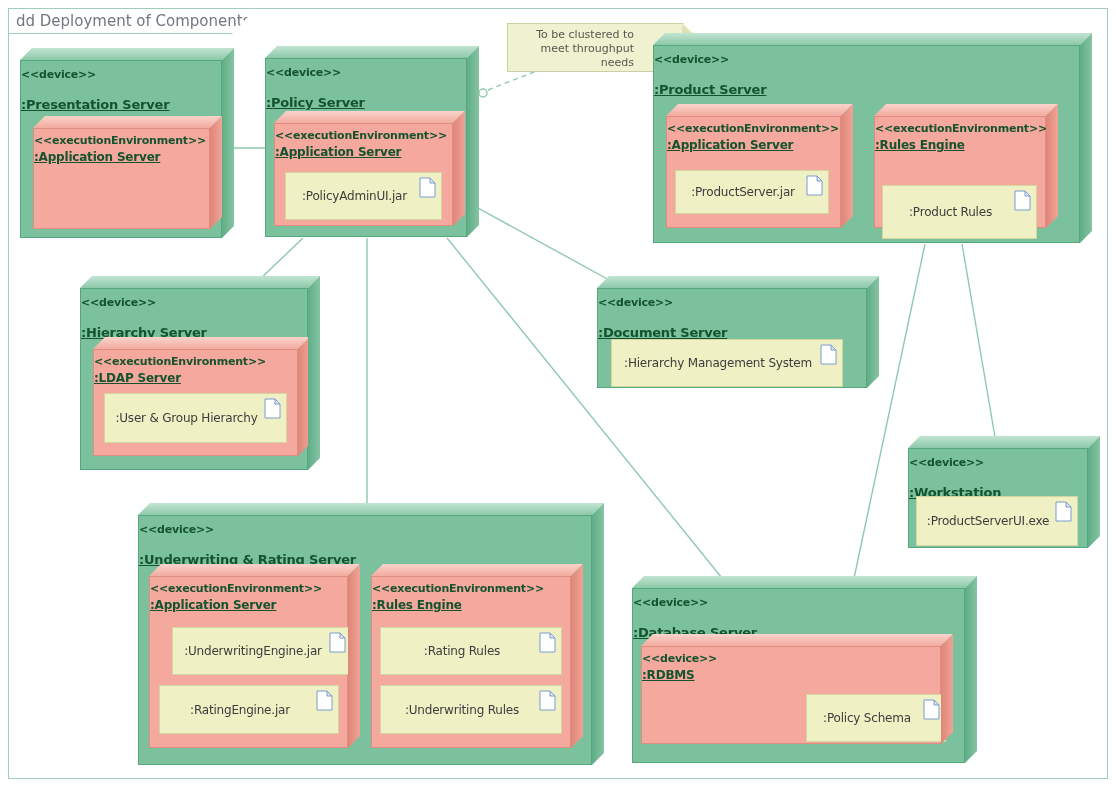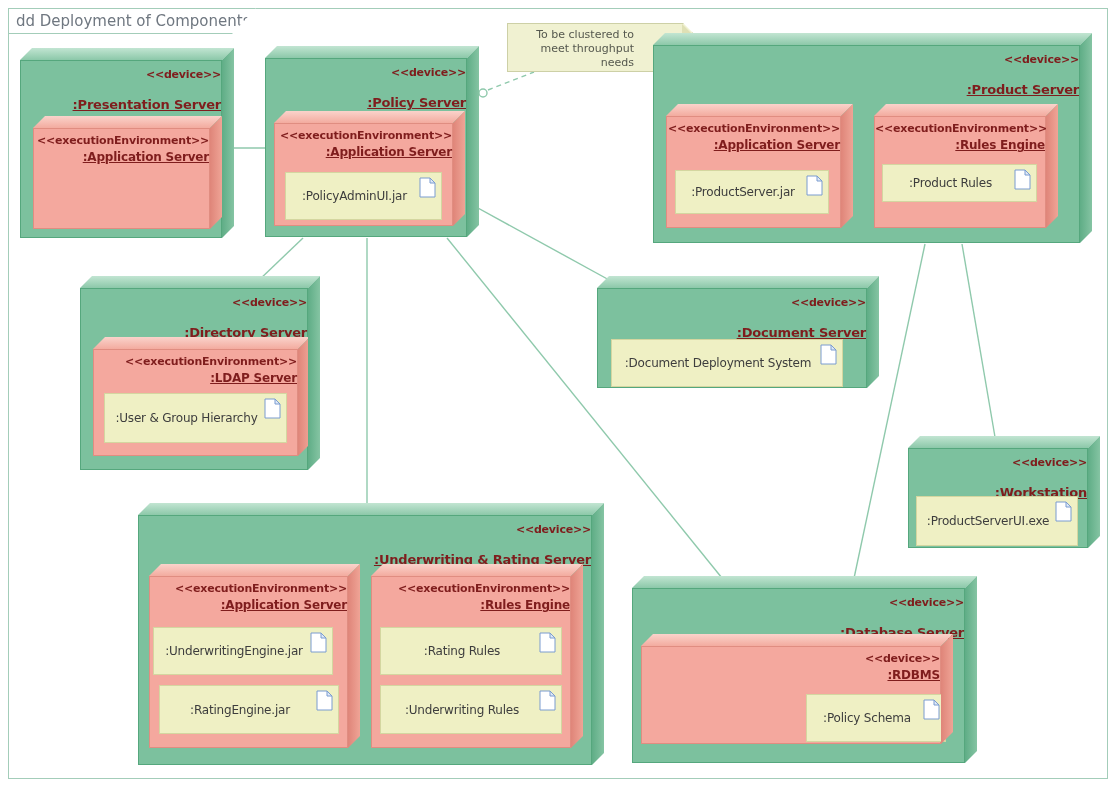--- a/index.html
+++ b/index.html
@@ -38,21 +38,21 @@
   .device {
     background:#7cc19e; border-color:#55a77d;
     --bevel-top:linear-gradient(180deg,#c2e5d2 0%, #8cc8a9 100%);
     --bevel-side:linear-gradient(90deg,#5fad86 0%, #85c4a3 100%);
   }
   .envbox {
     background:#f4a89e; border-color:#e08d81;
     --bevel-top:linear-gradient(180deg,#fad3cb 0%, #f3ab9f 100%);
     --bevel-side:linear-gradient(90deg,#df8579 0%, #efa496 100%);
   }
-  .hdr { position:relative; text-align:right; color:#7f1d1d; }
+  .hdr { position:relative; text-align:left; color:#14532d; }
   .stereo { font-size:11px; font-weight:bold; letter-spacing:-0.2px; padding-top:7px; }
   .envbox .stereo { padding-top:5px; }
   .nodename { font-size:13px; font-weight:bold; text-decoration:underline; margin-top:16px; letter-spacing:-0.2px; }
   .envname  { font-size:12px; font-weight:bold; text-decoration:underline; margin-top:3px; letter-spacing:-0.2px; }
   .artifact {
     position:absolute; background:#eff0c4; border:1px solid #d4d6a0; box-sizing:border-box;
     display:flex; align-items:center; justify-content:center;
   }
   .alabel { font-size:12px; color:#3d3d3d; letter-spacing:-0.2px; padding-right:18px; white-space:nowrap; }
   .doc { position:absolute; top:4px; right:5px; }
@@ -146,34 +146,34 @@
           <path d="M1 1 H11 L16 6 V20 H1 Z" fill="#ffffff" stroke="#7b9cd0"></path>
           <path d="M11 1 L16 6 H11 Z" fill="#dfe9f7" stroke="#7b9cd0"></path>
         </svg>
       </div>
     </div>
     <div class="box b3d envbox" style="left:220px;top:70px;width:172px;height:112px">
       <div class="hdr">
         <div class="stereo">&lt;&lt;executionEnvironment&gt;&gt;</div>
         <div class="envname">:Rules Engine</div>
       </div>
-      <div class="artifact" style="left:7px;top:47px;width:155px;height:38px">
+      <div class="artifact" style="left:7px;top:68px;width:155px;height:54px">
         <span class="alabel">:Product Rules</span>
         <svg class="doc" width="17" height="21" viewBox="0 0 17 21">
           <path d="M1 1 H11 L16 6 V20 H1 Z" fill="#ffffff" stroke="#7b9cd0"></path>
           <path d="M11 1 L16 6 H11 Z" fill="#dfe9f7" stroke="#7b9cd0"></path>
         </svg>
       </div>
     </div>
   </div>
 
   <div class="box b3d device" style="left:80px;top:288px;width:228px;height:182px">
     <div class="hdr">
       <div class="stereo">&lt;&lt;device&gt;&gt;</div>
-      <div class="nodename">:Directory Server</div>
+      <div class="nodename">:Hierarchy Server</div>
     </div>
     <div class="box b3d envbox" style="left:12px;top:60px;width:205px;height:107px">
       <div class="hdr">
         <div class="stereo">&lt;&lt;executionEnvironment&gt;&gt;</div>
         <div class="envname">:LDAP Server</div>
       </div>
       <div class="artifact" style="left:10px;top:43px;width:183px;height:50px">
         <span class="alabel">:User &amp; Group Hierarchy</span>
         <svg class="doc" width="17" height="21" viewBox="0 0 17 21">
           <path d="M1 1 H11 L16 6 V20 H1 Z" fill="#ffffff" stroke="#7b9cd0"></path>
@@ -182,21 +182,21 @@
       </div>
     </div>
   </div>
 
   <div class="box b3d device" style="left:597px;top:288px;width:270px;height:100px">
     <div class="hdr">
       <div class="stereo">&lt;&lt;device&gt;&gt;</div>
       <div class="nodename">:Document Server</div>
     </div>
     <div class="artifact" style="left:13px;top:50px;width:232px;height:48px">
-      <span class="alabel">:Document Deployment System</span>
+      <span class="alabel">:Hierarchy Management System</span>
       <svg class="doc" width="17" height="21" viewBox="0 0 17 21">
         <path d="M1 1 H11 L16 6 V20 H1 Z" fill="#ffffff" stroke="#7b9cd0"></path>
         <path d="M11 1 L16 6 H11 Z" fill="#dfe9f7" stroke="#7b9cd0"></path>
       </svg>
     </div>
   </div>
 
   <div class="box b3d device" style="left:908px;top:448px;width:180px;height:100px">
     <div class="hdr">
       <div class="stereo">&lt;&lt;device&gt;&gt;</div>
@@ -214,21 +214,21 @@
   <div class="box b3d device" style="left:138px;top:515px;width:454px;height:250px">
     <div class="hdr">
       <div class="stereo">&lt;&lt;device&gt;&gt;</div>
       <div class="nodename">:Underwriting &amp; Rating Server</div>
     </div>
     <div class="box b3d envbox" style="left:10px;top:60px;width:199px;height:172px">
       <div class="hdr">
         <div class="stereo">&lt;&lt;executionEnvironment&gt;&gt;</div>
         <div class="envname">:Application Server</div>
       </div>
-      <div class="artifact" style="left:3px;top:50px;width:180px;height:48px">
+      <div class="artifact" style="left:22px;top:50px;width:180px;height:48px">
         <span class="alabel">:UnderwritingEngine.jar</span>
         <svg class="doc" width="17" height="21" viewBox="0 0 17 21">
           <path d="M1 1 H11 L16 6 V20 H1 Z" fill="#ffffff" stroke="#7b9cd0"></path>
           <path d="M11 1 L16 6 H11 Z" fill="#dfe9f7" stroke="#7b9cd0"></path>
         </svg>
       </div>
       <div class="artifact" style="left:9px;top:108px;width:180px;height:49px">
         <span class="alabel">:RatingEngine.jar</span>
         <svg class="doc" width="17" height="21" viewBox="0 0 17 21">
           <path d="M1 1 H11 L16 6 V20 H1 Z" fill="#ffffff" stroke="#7b9cd0"></path>

